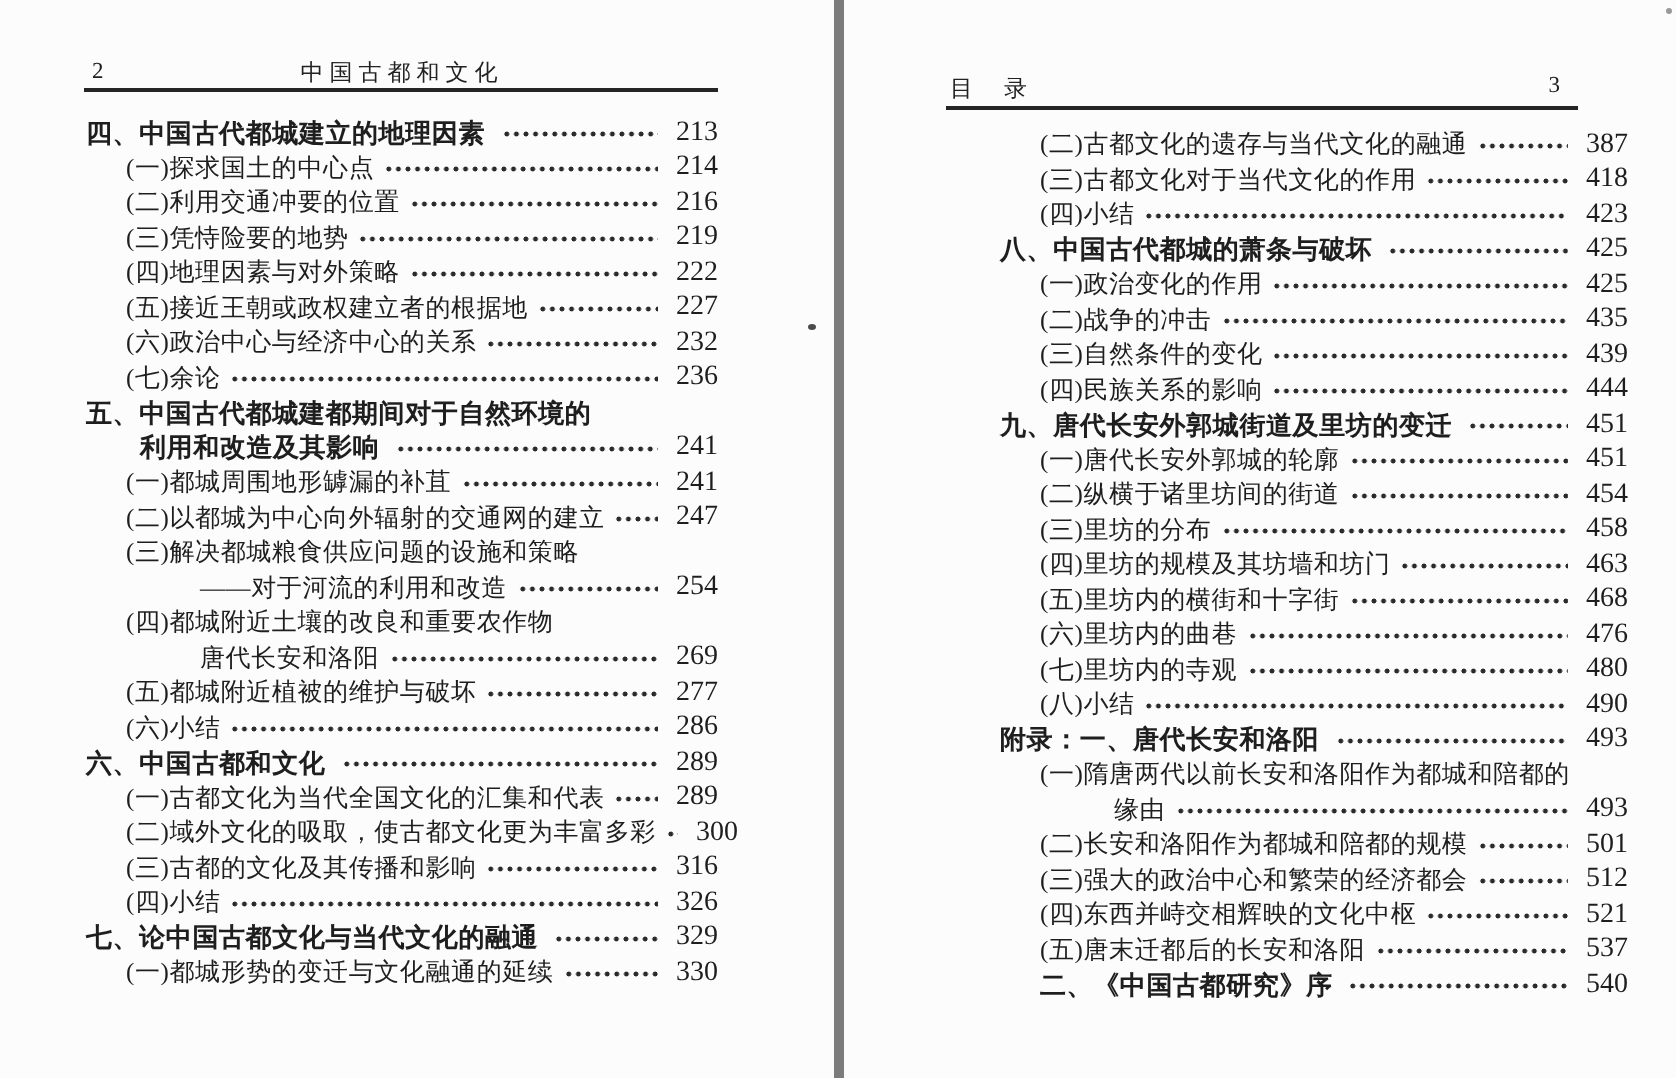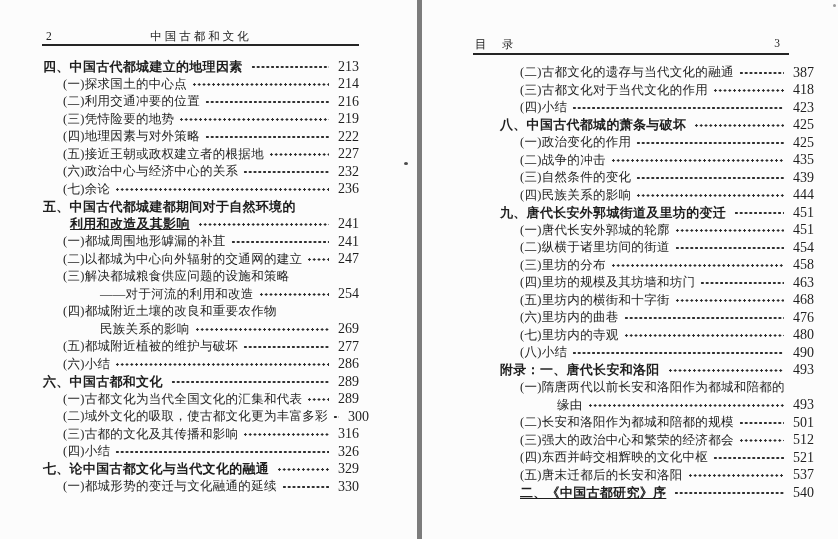--- a/index.html
+++ b/index.html
@@ -19,21 +19,21 @@
   .rule{position:absolute;height:2px;background:#252525;}
   .rule-left{left:42px;top:44px;width:317px;}
   .rule-right{left:473px;top:53px;width:316px;}
   
   .toc-col{position:absolute;font-size:12.5px;}
   .toc-left{left:43px;top:58px;width:316px;}
   .toc-right{left:475px;top:64px;width:314px;margin-left:25px;}
   .toc-line{display:flex;align-items:center;height:17.5px;white-space:nowrap;}
   .toc-text{flex:0 0 auto;letter-spacing:0.3px;}
   .toc-line.section .toc-text{font-weight:bold;font-size:13px;}
-  .toc-line.bold .toc-text{font-weight:bold;font-size:13px;text-decoration:underline;}
+  .toc-line.bold .toc-text{font-weight:bold;font-size:13px;}
   .toc-line.item{padding-left:20px;}
   .toc-line.cont1{padding-left:27px;}
   .toc-line.cont2{padding-left:57px;}
   .leader{
     flex:1 1 auto;min-width:6px;height:100%;margin:0 3px 0 5px;
     background-image:radial-gradient(circle,#2a2a2a 1.05px,rgba(0,0,0,0) 1.4px);
     background-size:4.8px 100%;background-repeat:repeat-x;
   }
   .toc-line.section .leader,.toc-line.bold .leader{margin-left:8px;}
   .toc-page{flex:0 0 auto;width:27px;text-align:right;font-size:14px;}
@@ -115,21 +115,21 @@
         </div>
         <div class="toc-line cont2">
           <span class="toc-text">——对于河流的利用和改造</span>
           <span class="leader"></span>
           <span class="toc-page">254</span>
         </div>
         <div class="toc-line item">
           <span class="toc-text">(四)都城附近土壤的改良和重要农作物</span>
         </div>
         <div class="toc-line cont2">
-          <span class="toc-text">民族关系的影响</span>
+          <span class="toc-text">唐代长安和洛阳</span>
           <span class="leader"></span>
           <span class="toc-page">269</span>
         </div>
         <div class="toc-line item">
           <span class="toc-text">(五)都城附近植被的维护与破坏</span>
           <span class="leader"></span>
           <span class="toc-page">277</span>
         </div>
         <div class="toc-line item">
           <span class="toc-text">(六)小结</span>

